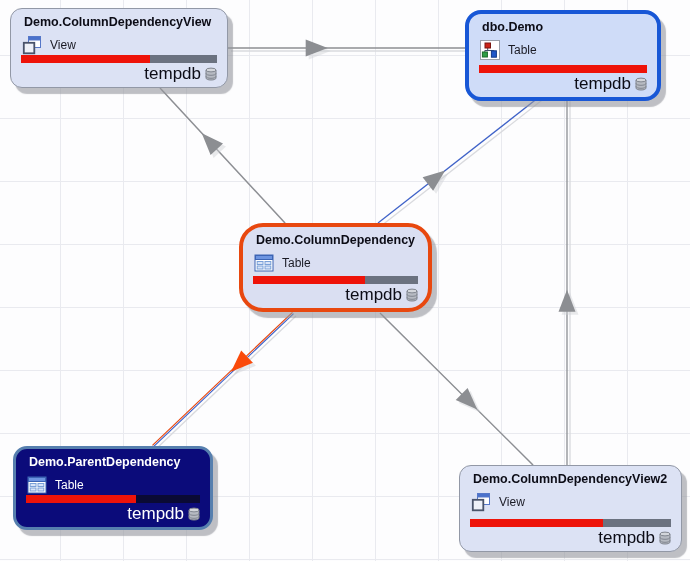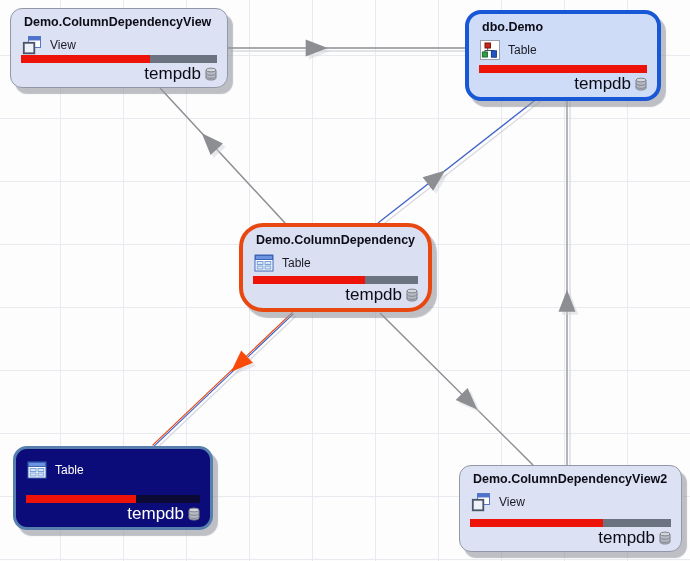--- a/index.html
+++ b/index.html
@@ -156,20 +156,21 @@
         <span class="icon">
           <svg width="12" height="14" viewBox="0 0 12 14">
             <path d="M1 3 v8 c0 1.3 2.2 2 5 2 s5 -0.7 5 -2 V3" fill="#b6bac2" stroke="#80858f"></path>
             <ellipse cx="6" cy="3" rx="5" ry="1.9" fill="#d3d6db" stroke="#80858f"></ellipse>
             <path d="M1 6.3 c0 1.3 2.2 2 5 2 s5 -0.7 5 -2 M1 9.3 c0 1.3 2.2 2 5 2 s5 -0.7 5 -2" stroke="#80858f" fill="none"></path>
           </svg>
         </span>
       </div>
     </div>
     <div class="node dark" style="left: 13px; top: 446px; width: 200px; height: 84px;">
+      <div class="node-title">Demo.ParentDependency</div>
       <div class="type-row">
         <span class="icon">
           <svg width="20" height="20" viewBox="0 0 20 20">
             <rect x="1" y="2" width="18" height="16" fill="#fff" stroke="#3c64b4"></rect>
             <rect x="1.5" y="2.5" width="17" height="4" fill="#6d94e0" stroke="#3c64b4"></rect>
             <rect x="3.2" y="8.5" width="5.8" height="3" fill="#d8e4f8" stroke="#7aa0d8"></rect>
             <rect x="11" y="8.5" width="5.8" height="3" fill="#d8e4f8" stroke="#7aa0d8"></rect>
             <rect x="3.2" y="13" width="5.8" height="3" fill="#d8e4f8" stroke="#7aa0d8"></rect>
             <rect x="11" y="13" width="5.8" height="3" fill="#d8e4f8" stroke="#7aa0d8"></rect>
           </svg>

